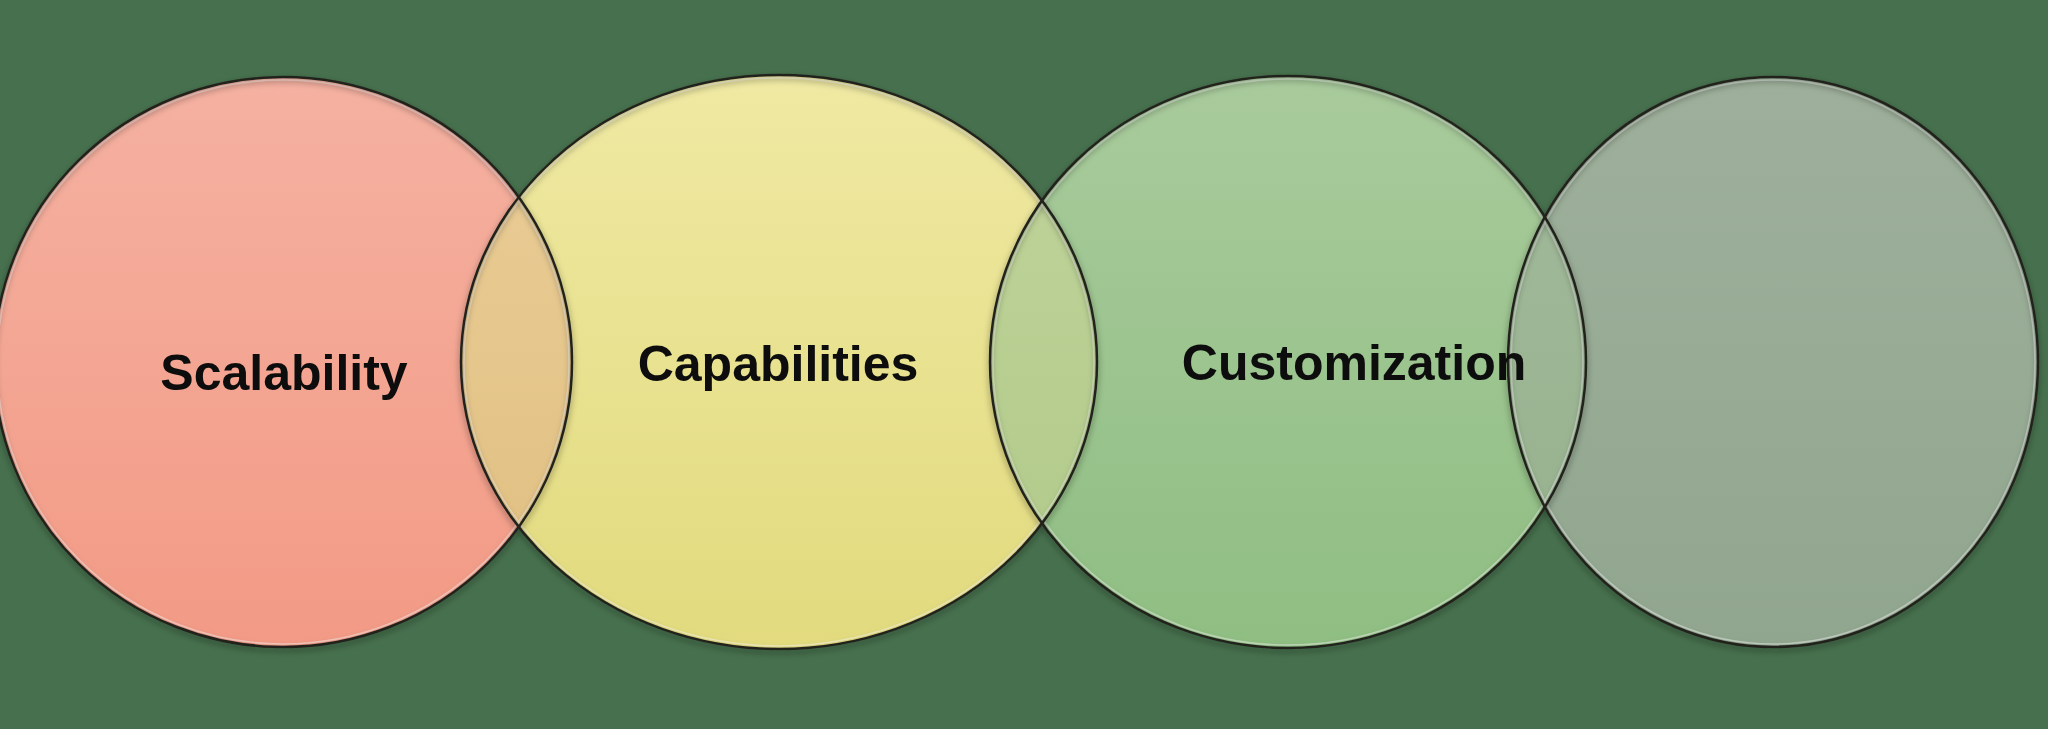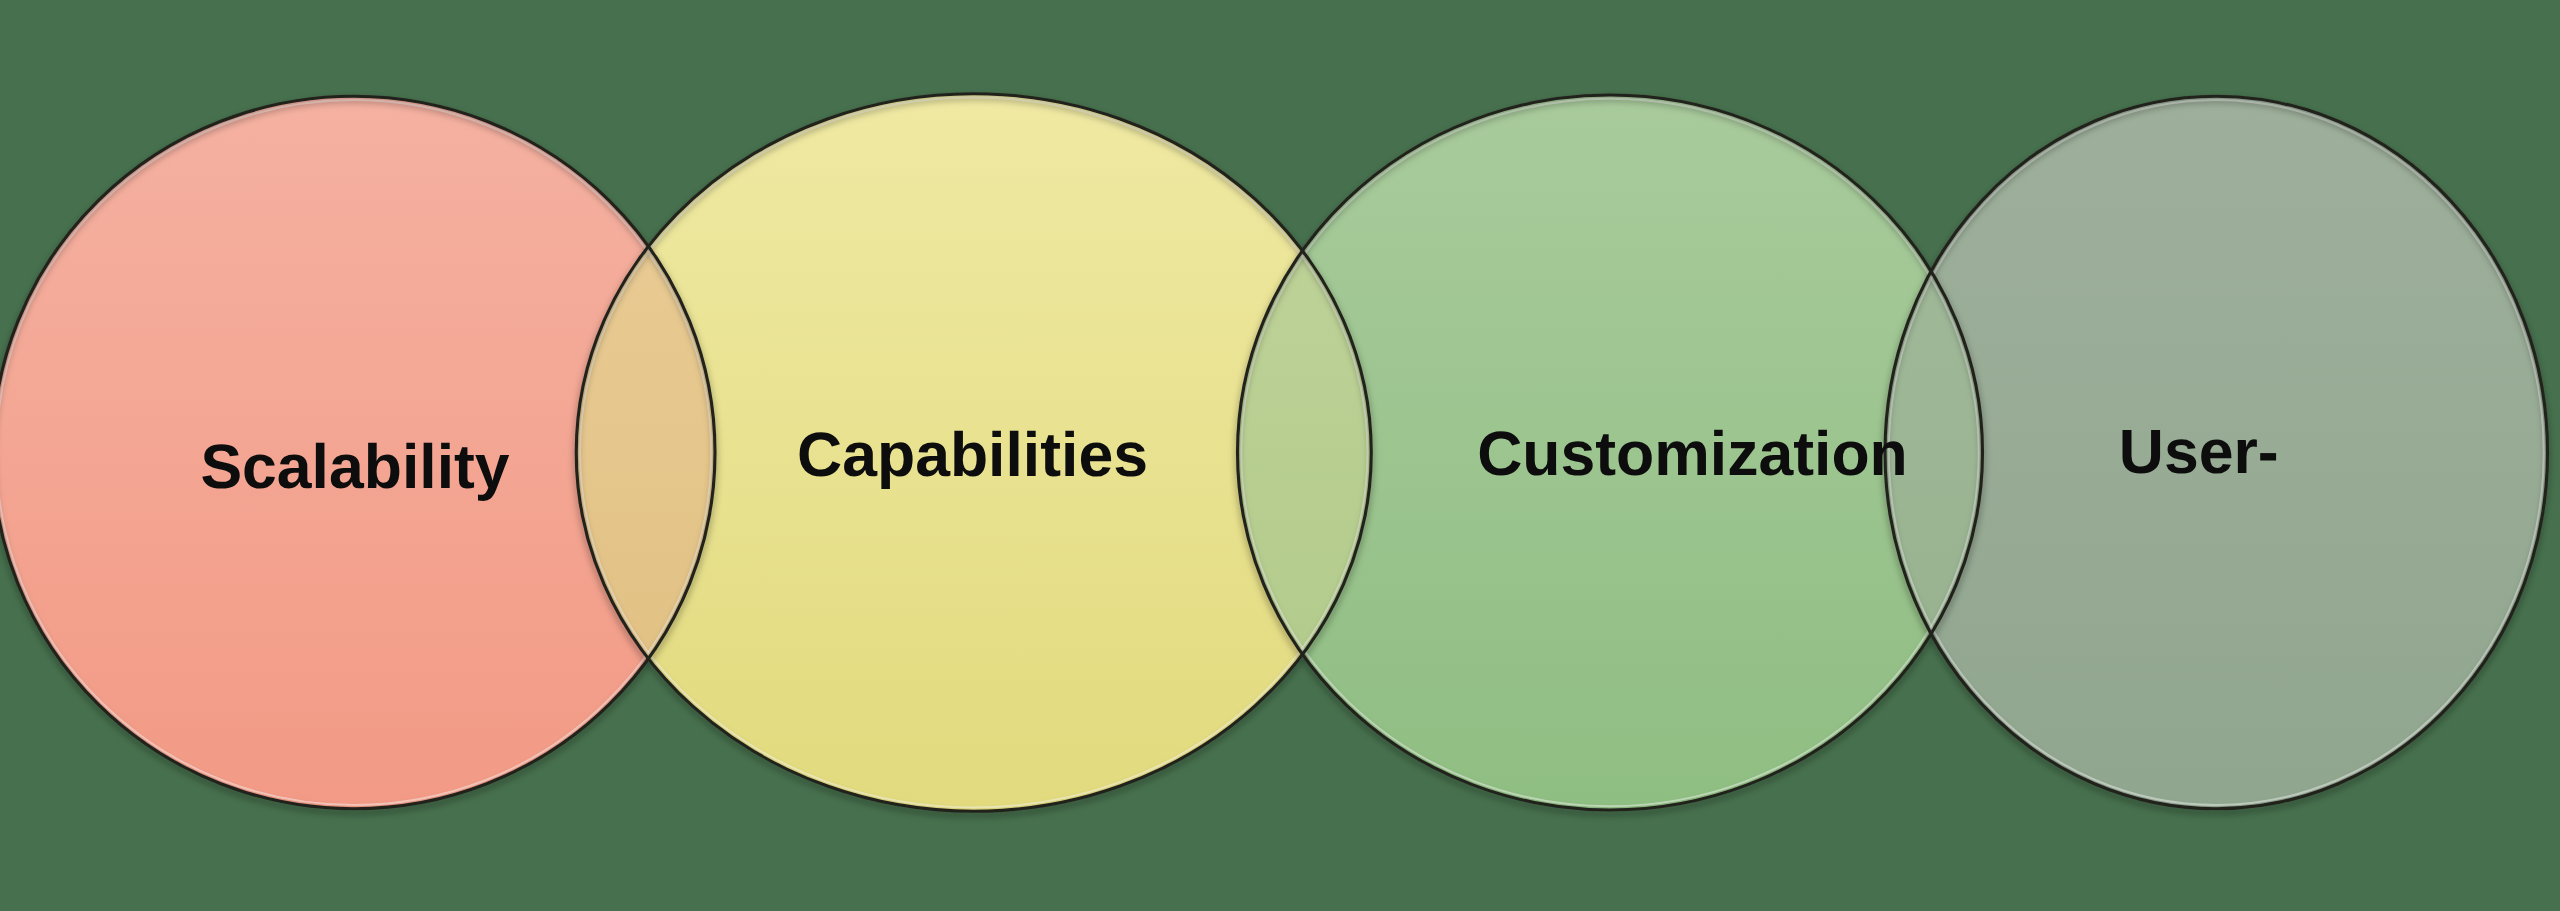--- a/index.html
+++ b/index.html
@@ -119,16 +119,15 @@
 
   <div id="label-2" class="circle-label label-loose" style="color: rgb(13, 13, 13);">
     <span>Capabilities</span>
   </div>
 
   <div id="label-3" class="circle-label label-single" style="color: rgb(13, 13, 13);">
     <span>Customization</span>
   </div>
 
   <div id="label-4" class="circle-label label-tight" style="color: rgb(13, 13, 13);">
-    <span>User-</span>
   </div>
 
 </div>
 
 </body></html>

